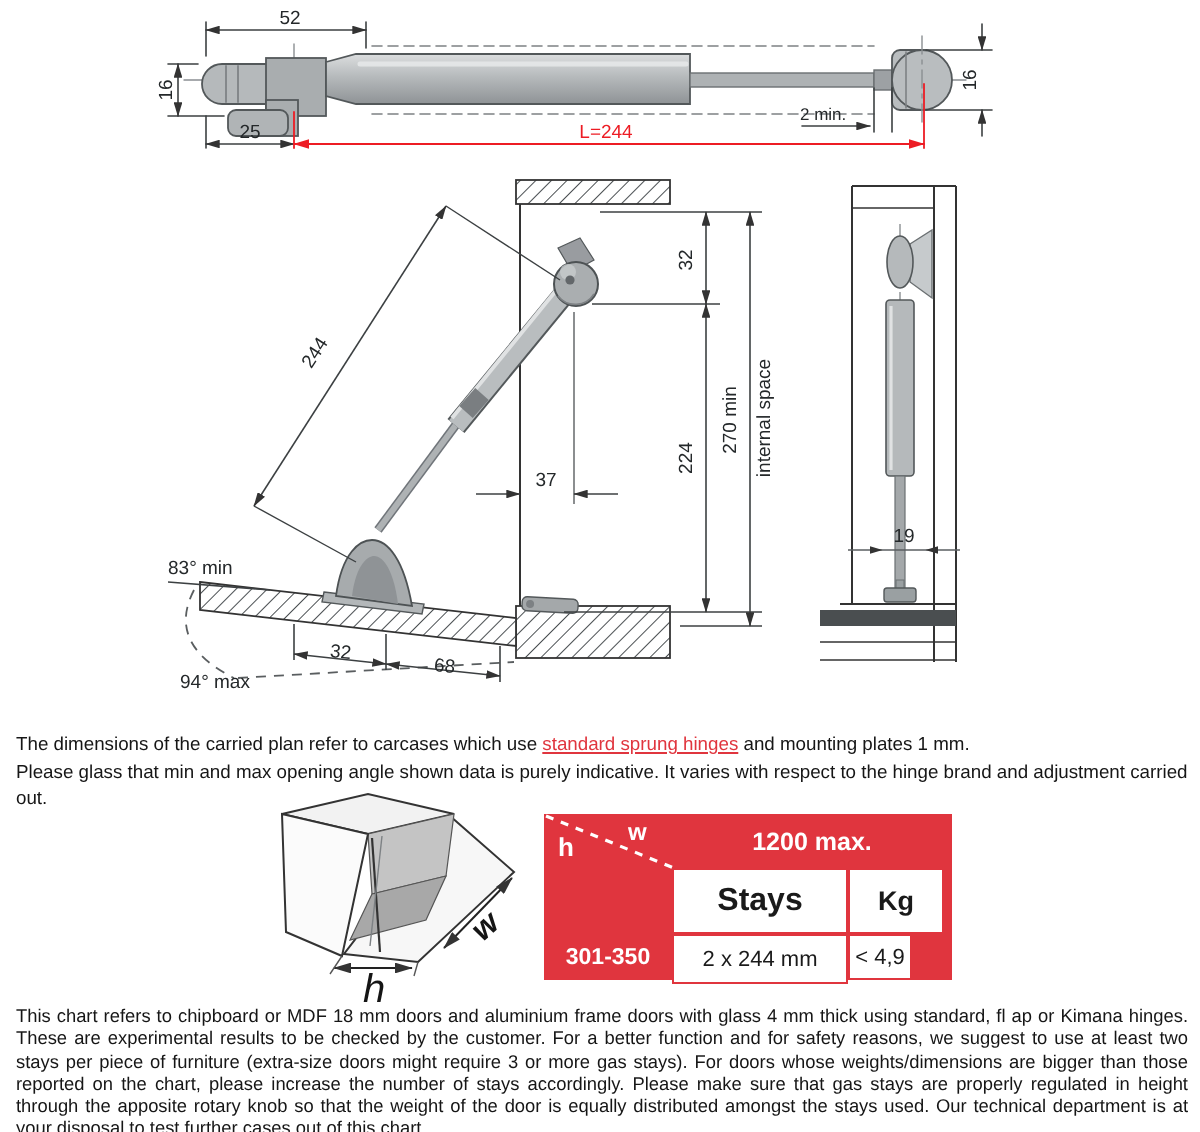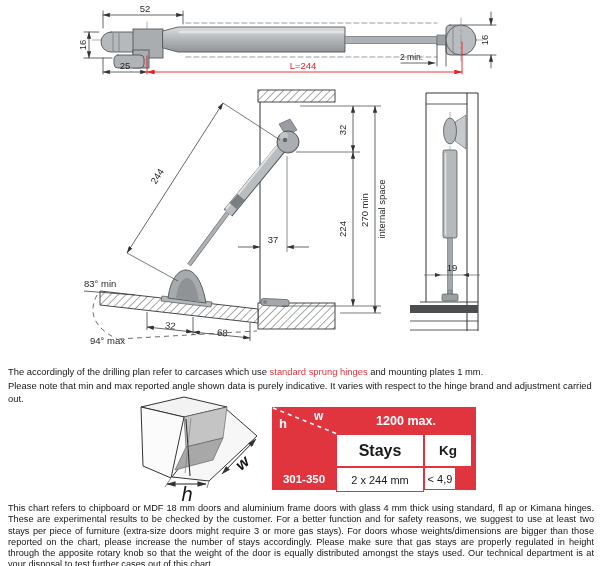--- a/index.html
+++ b/index.html
@@ -6,21 +6,21 @@
   body{width:600px;height:566px;position:relative;background:#ffffff;
        font-family:"Liberation Sans",sans-serif;color:#111;overflow:hidden;}
   .page{position:absolute;inset:0;}
   svg{position:absolute;left:0;top:0;}
   svg text{font-family:"Liberation Sans",sans-serif;}
   .dim{font-size:9.5px;fill:#24282a;}
   .dim-sm{font-size:8.5px;fill:#24282a;}
   .dim-red{font-size:9.5px;fill:#ed1c24;}
   .cab-label{font-style:italic;fill:#151515;}
   .notes{position:absolute;left:8px;top:365px;width:588px;font-size:9.4px;line-height:13.5px;color:#161616;}
-  .red-text{color:#e0353e;}
+  .red-text{color:#e0353e;text-decoration:underline;}
   .footer-text{position:absolute;left:8px;top:503px;width:586px;font-size:9.2px;line-height:11.3px;
        color:#161616;text-align:justify;}
   .spec-table{position:absolute;left:272px;top:407px;width:204px;height:83px;background:#e0353e;}
   .spec-table .cell{position:absolute;box-sizing:border-box;display:flex;align-items:center;justify-content:center;}
   .cell.white{background:#ffffff;border:1px solid #e0353e;color:#1a1a1a;}
   .cell.redcell{color:#ffffff;}
   .hdr-1200{left:64px;top:0;width:140px;height:27px;font-weight:bold;font-size:12.5px;}
   .hdr-stays{left:64px;top:27px;width:88px;height:33px;font-weight:bold;font-size:16px;}
   .hdr-kg{left:152px;top:27px;width:48px;height:33px;font-weight:bold;font-size:13.5px;}
   .row-label{left:0;top:60px;width:64px;height:23px;font-weight:bold;font-size:11.5px;text-align:right;}
@@ -228,22 +228,22 @@
     <line x1="222" y1="474" x2="256" y2="439" stroke="#222" stroke-width="1" marker-start="url(#arr)" marker-end="url(#arr)"></line>
     <line x1="167" y1="484" x2="206" y2="484" stroke="#222" stroke-width="1" marker-start="url(#arr)" marker-end="url(#arr)"></line>
     <line x1="171" y1="478" x2="165" y2="487" stroke="#555" stroke-width="0.7"></line>
     <line x1="209" y1="481" x2="207" y2="488" stroke="#555" stroke-width="0.7"></line>
     <text class="cab-label" x="246" y="467" font-size="16" font-weight="bold" text-anchor="middle" transform="rotate(-42 246 467)">w</text>
     <text class="cab-label" x="187" y="501" font-size="20" text-anchor="middle">h</text>
   </g>
 </svg>
 
 <div class="notes">
-  <div><span>The accordingly of the drilling plan refer to carcases which use </span><span class="red-text">standard sprung hinges</span><span> and mounting plates 1 mm.</span></div>
-  <div>Please note that min and max reported angle shown data is purely indicative. It varies with respect to the hinge brand and adjustment carried out.</div>
+  <div><span>The dimensions of the carried plan refer to carcases which use </span><span class="red-text">standard sprung hinges</span><span> and mounting plates 1 mm.</span></div>
+  <div>Please glass that min and max opening angle shown data is purely indicative. It varies with respect to the hinge brand and adjustment carried out.</div>
 </div>
 
 <div class="spec-table">
   <svg class="diag" width="66" height="28">
     <line x1="1" y1="1" x2="65" y2="27" stroke="#ffffff" stroke-width="1.6" stroke-dasharray="4,4"></line>
   </svg>
   <span class="corner-h">h</span>
   <span class="corner-w">w</span>
   <div class="cell redcell hdr-1200">1200 max.</div>
   <div class="cell white hdr-stays">Stays</div>

